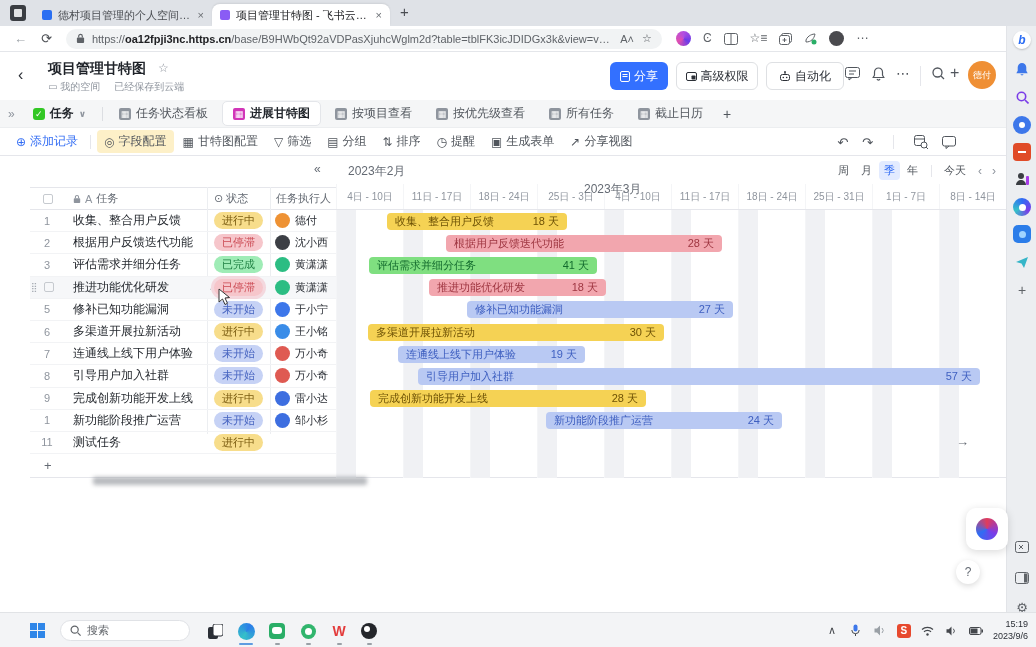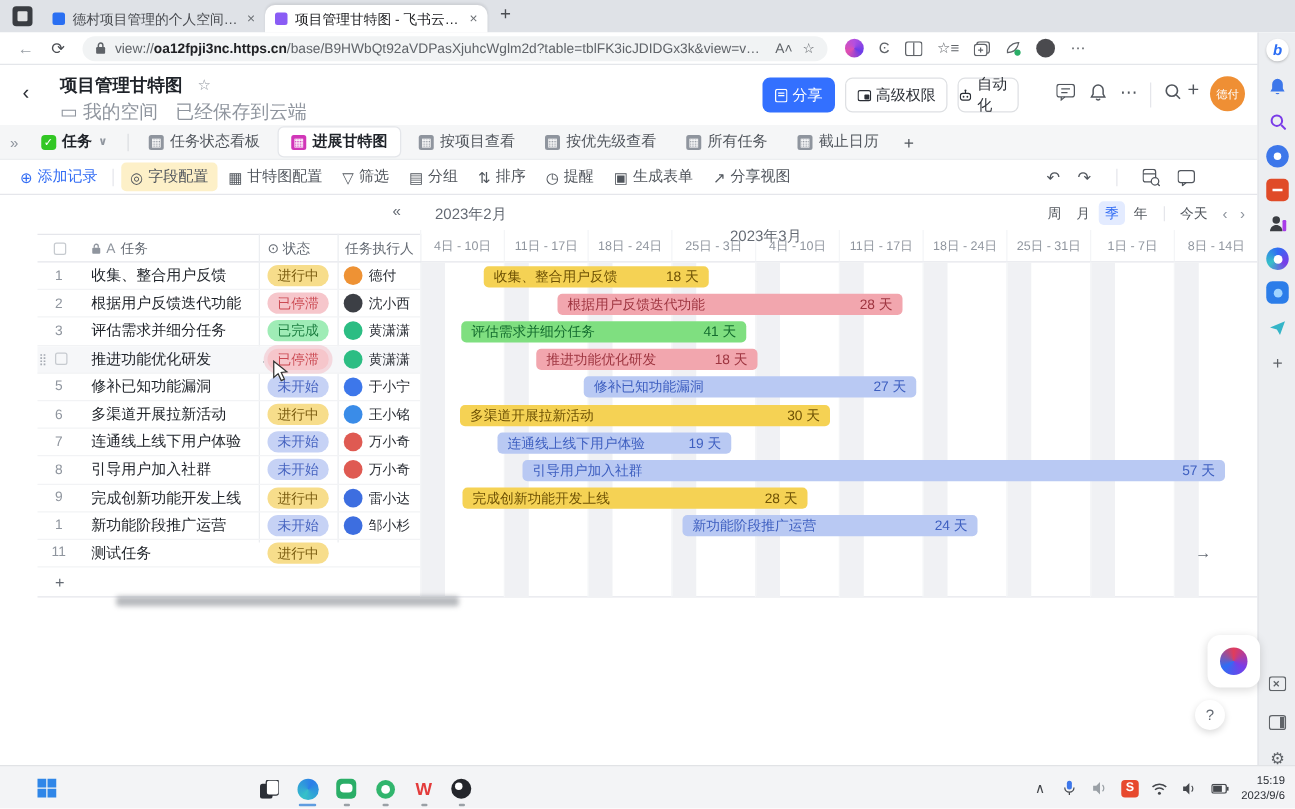--- a/index.html
+++ b/index.html
@@ -28,21 +28,21 @@
 .extrow{display:flex;align-items:center;gap:12px;margin-left:14px;}
 .extico{width:15px;height:15px;border-radius:3px;}
 .ext-mono{color:#5f6368;font-size:12px;line-height:15px;text-align:center;}
 .avatar-sm{width:15px;height:15px;border-radius:50%;background:#4a4a4e;}
 
 
 .fheader{position:absolute;left:0;top:52px;width:1006px;height:48px;background:#fff;}
 .backchev{position:absolute;left:18px;top:14px;font-size:16px;color:#2b2f36;}
 .ftitle{position:absolute;left:48px;top:8px;font-size:14px;font-weight:bold;color:#1f2329;}
 .fstar{position:absolute;left:158px;top:9px;color:#8f959e;font-size:12px;}
-.fsub{position:absolute;left:48px;top:28px;font-size:15px;color:#8f959e;display:flex;gap:14px;align-items:flex-start;}
+.fsub{position:absolute;left:48px;top:28px;font-size:10px;color:#8f959e;display:flex;gap:14px;align-items:flex-start;}
 .fsub .folder{color:#8f959e;}
 .btn-share{position:absolute;left:610px;top:10px;width:58px;height:28px;background:#3370ff;color:#fff;border-radius:6px;font-size:12px;display:flex;align-items:center;justify-content:center;gap:4px;}
 .btn-line{position:absolute;top:10px;height:28px;border:1px solid #dee0e3;border-radius:6px;font-size:12px;color:#2b2f36;display:flex;align-items:center;justify-content:center;gap:4px;background:#fff;}
 .hico{position:absolute;top:15px;color:#51565d;font-size:14px;}
 .havatar{position:absolute;left:968px;top:9px;width:28px;height:28px;border-radius:50%;background:#ef8f34;color:#fff;font-size:9px;display:flex;align-items:center;justify-content:center;}
 .hdivider{position:absolute;left:905px;top:14px;width:1px;height:20px;background:#e5e6eb;}
 
 
 .viewbar{position:absolute;left:0;top:100px;width:1006px;height:28px;background:#f5f6f7;display:flex;align-items:center;font-size:12px;color:#51565d;border-bottom:1px solid #eceef0;}
 .vchev{margin:0 8px 0 8px;color:#8f959e;font-size:12px;}
@@ -177,21 +177,21 @@
   </div>
 
   <div class="addressbar">
     <span class="navbtn">←</span>
     <span class="navbtn reload">⟳</span>
     <div class="urlpill">
       <svg width="9" height="11" viewBox="0 0 10 12" style="margin-right:7px;flex:none">
           <rect x="1" y="5" width="8" height="6" rx="1" fill="#5f6368"></rect>
           <path d="M3 5V3.5a2 2 0 0 1 4 0V5" stroke="#5f6368" fill="none" stroke-width="1.3"></path>
         </svg>
-      <span>view://</span>
+      <span>https://</span>
         <span class="host">oa12fpji3nc.https.cn</span>
         <span class="path">/base/B9HWbQt92aVDPasXjuhcWglm2d?table=tblFK3icJDIDGx3k&amp;view=vew2hRFW2F</span>
       <span class="pillicon">A˄</span>
       <span class="pillicon">☆</span>
     </div>
     <div class="extrow">
       <span class="extico" style="background:conic-gradient(#b34fe0,#6a3ce8,#e04fb0,#b34fe0);border-radius:50%;"></span>
       <span class="ext-mono">Ͼ</span>
       <svg width="14" height="12" viewBox="0 0 14 12">
           <rect x="0.5" y="0.5" width="13" height="11" rx="2" fill="none" stroke="#5f6368"></rect>
@@ -229,21 +229,21 @@
         </svg>
       <span>分享</span>
     </div>
     <div class="btn-line" style="left:676px;width:82px;">
       <svg width="11" height="11" viewBox="0 0 11 11">
           <rect x="0.5" y="1.5" width="10" height="8" rx="1.5" fill="none" stroke="#2b2f36"></rect>
           <rect x="5.5" y="4.5" width="4" height="4" rx="0.8" fill="#2b2f36"></rect>
         </svg>
       <span>高级权限</span>
     </div>
-    <div class="btn-line" style="left:766px;width:49px;">
+    <div class="btn-line" style="left:766px;width:78px;">
       <svg width="12" height="11" viewBox="0 0 12 11">
           <rect x="1.5" y="3.5" width="9" height="6" rx="2" fill="none" stroke="#2b2f36"></rect>
           <line x1="6" y1="1" x2="6" y2="3.5" stroke="#2b2f36"></line>
           <circle cx="6" cy="0.9" r="0.9" fill="#2b2f36"></circle>
           <circle cx="4.3" cy="6.5" r="0.8" fill="#2b2f36"></circle>
           <circle cx="7.7" cy="6.5" r="0.8" fill="#2b2f36"></circle>
         </svg>
       <span>自动化</span>
     </div>
     <span class="hico" style="left:845px;">
@@ -692,20 +692,27 @@
     </div>
   <div class="helpbtn">?</div>
 
   <div class="taskbar">
     <span class="startlogo">
         <i></i>
         <i></i>
         <i></i>
         <i></i>
       </span>
+    <div class="tsearch">
+      <svg width="11" height="11" viewBox="0 0 13 13">
+          <circle cx="5.5" cy="5.5" r="4.2" fill="none" stroke="#5f6368" stroke-width="1.4"></circle>
+          <line x1="9" y1="9" x2="12.5" y2="12.5" stroke="#5f6368" stroke-width="1.4"></line>
+        </svg>
+      <span>搜索</span>
+    </div>
     <span class="tbico" style="left:205px;">
       <svg width="15" height="15" viewBox="0 0 15 15">
           <rect x="0" y="3" width="10" height="12" rx="2" fill="#2b2f36"></rect>
           <rect x="5" y="0" width="10" height="12" rx="2" fill="#fff" stroke="#2b2f36"></rect>
         </svg>
     </span>
     <span class="tbico" style="left:236px;">
         <span class="edgeball"></span>
       </span>
     <span class="runline" style="left:239px;"></span>

